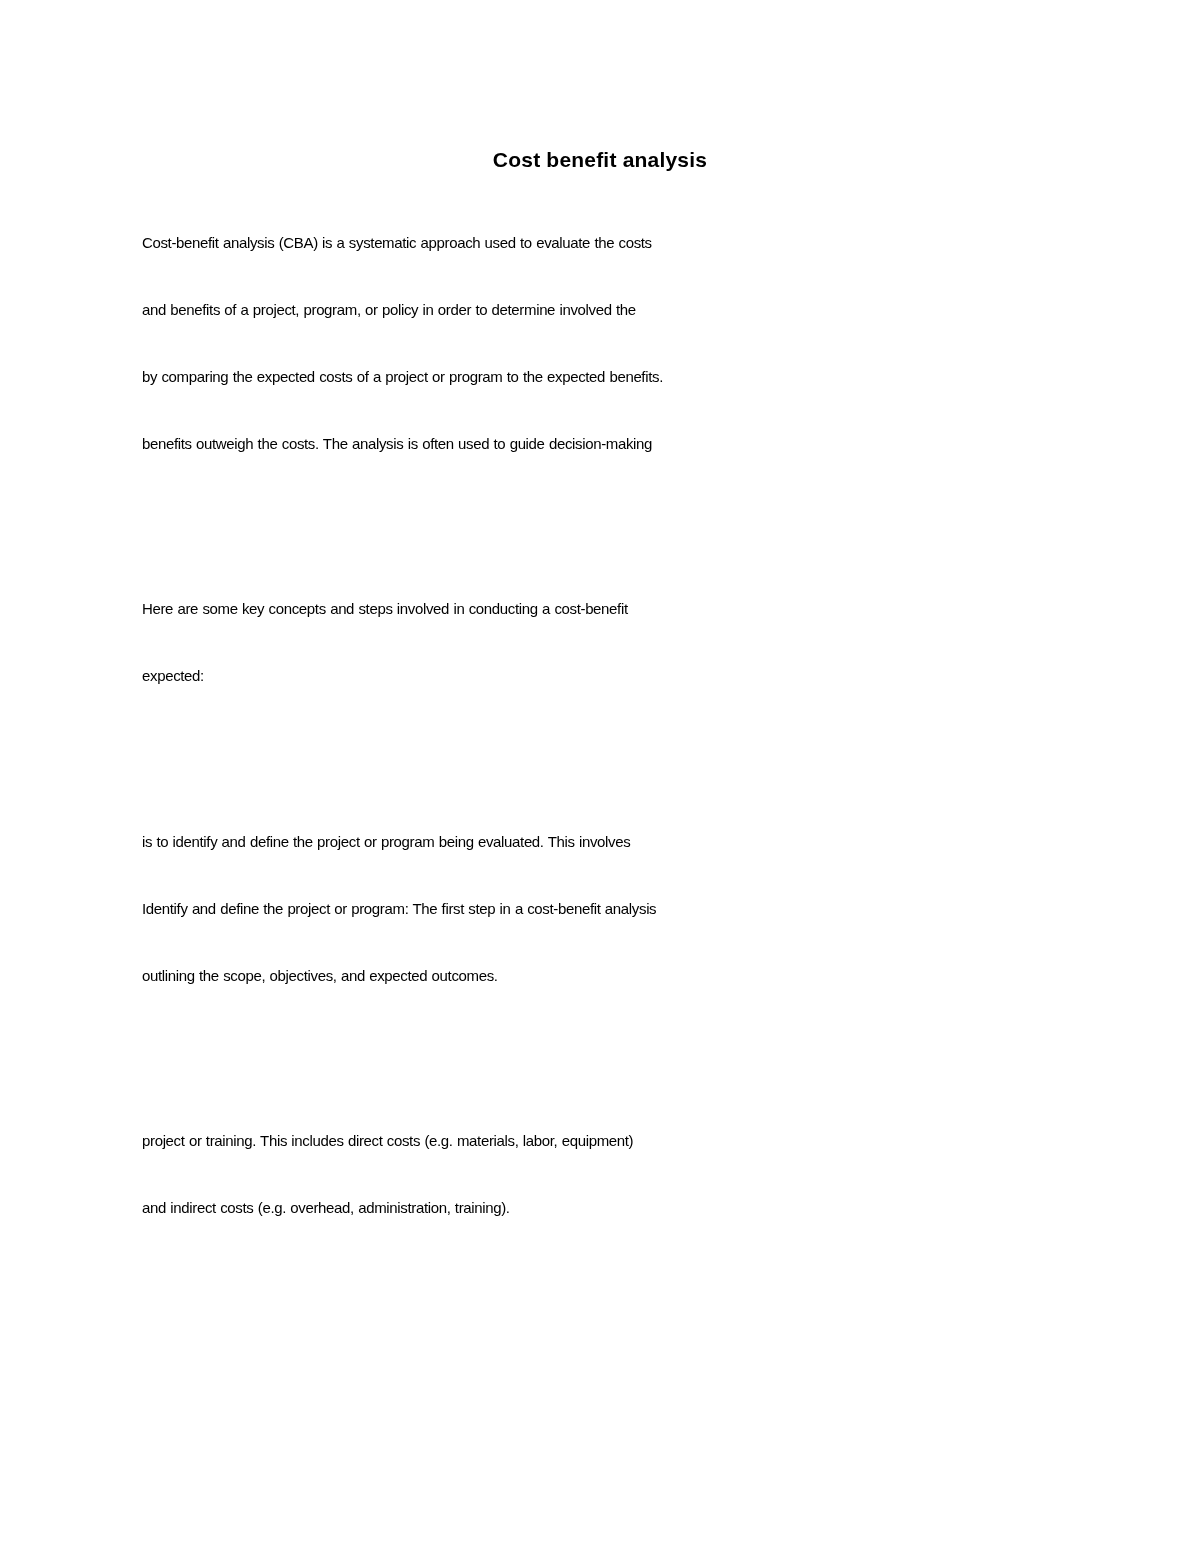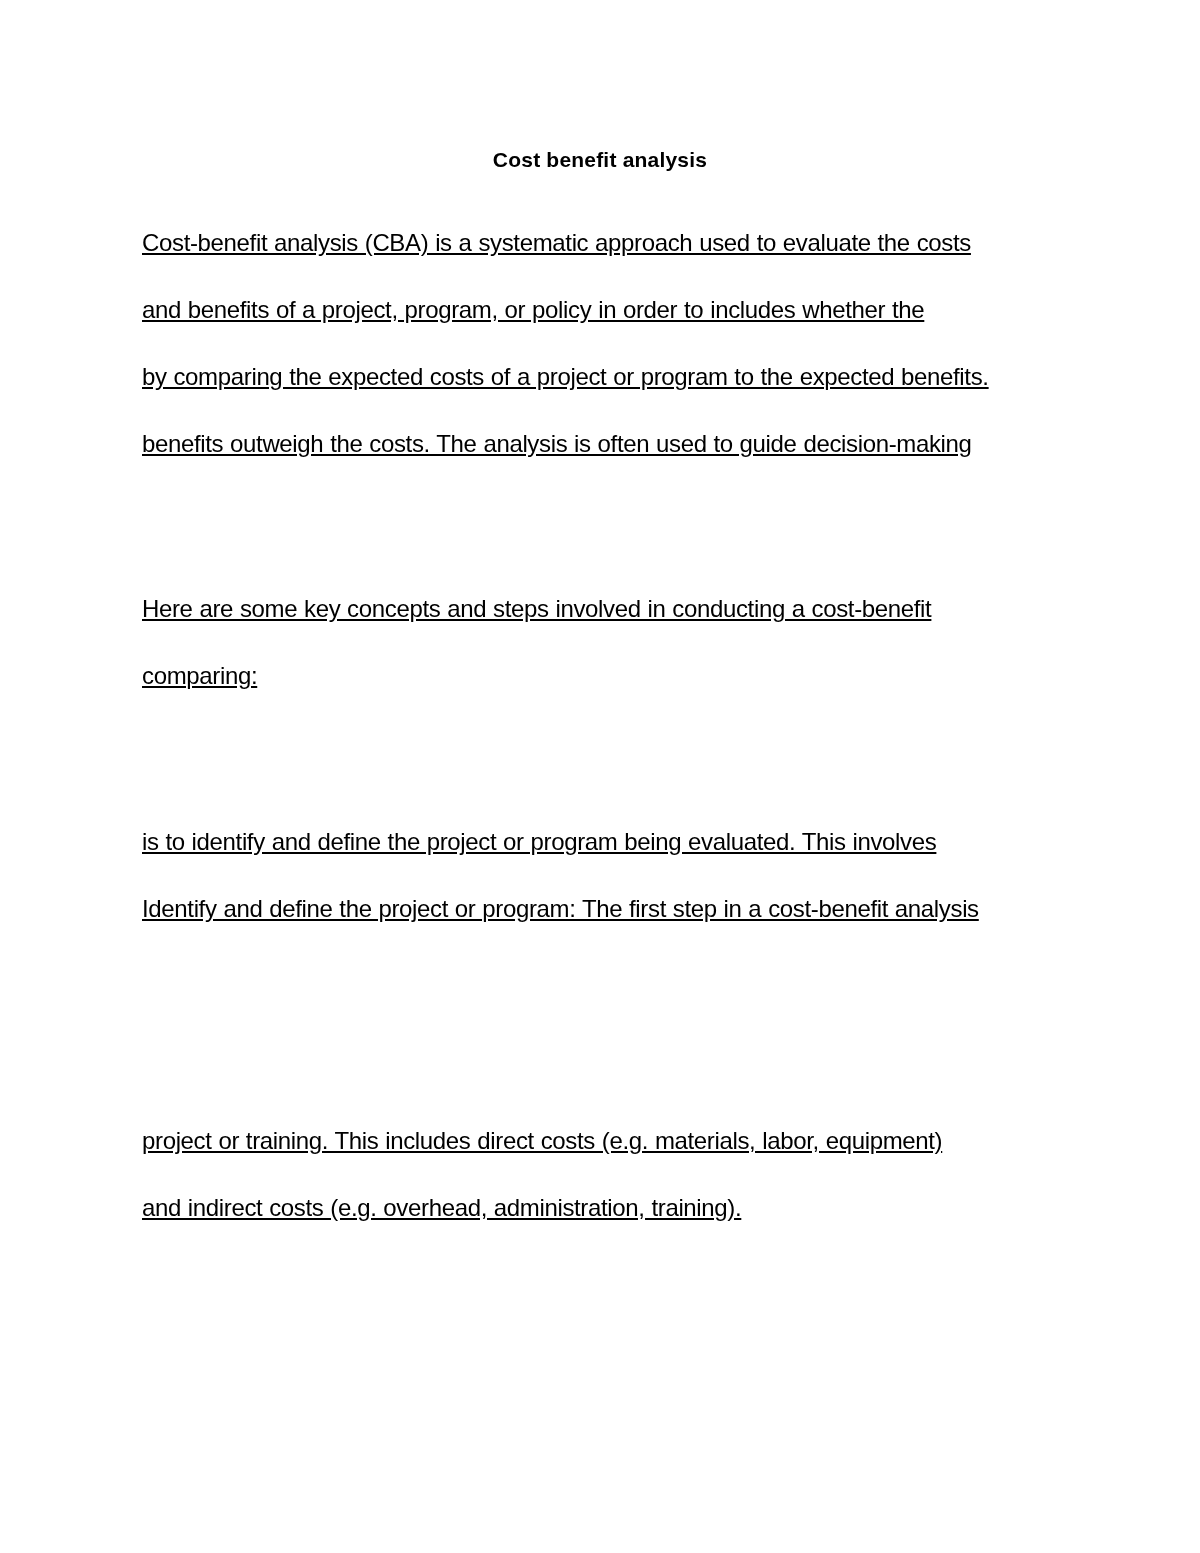--- a/index.html
+++ b/index.html
@@ -31,55 +31,55 @@
       text-align: center;
       font-weight: bold;
       font-size: 21px;
       line-height: 32px;
       letter-spacing: 0.2px;
     }
     .para {
       position: absolute;
       left: 142px;
       width: 940px;
-      font-size: 24px;
+      font-size: 15px;
       letter-spacing: -0.35px;
       word-spacing: 0.5px;
-      text-decoration: underline;
     }
     .line {
       height: 67px;
       line-height: 32px;
       white-space: nowrap;
     }
     #p1 { top: 227px; }
     #p2 { top: 593px; }
     #p3 { top: 826px; }
     #p4 { top: 1125px; }
   </style>
 </head>
 <body>
 
 <div class="page">
   <div class="title">Cost benefit analysis</div>
 
   <div class="para" id="p1">
     <div class="line">Cost-benefit analysis (CBA) is a systematic approach used to evaluate the costs</div>
-    <div class="line">and benefits of a project, program, or policy in order to includes whether the</div>
+    <div class="line">and benefits of a project, program, or policy in order to determine involved the</div>
     <div class="line">by comparing the expected costs of a project or program to the expected benefits.</div>
     <div class="line">benefits outweigh the costs. The analysis is often used to guide decision-making</div>
   </div>
 
   <div class="para" id="p2">
     <div class="line">Here are some key concepts and steps involved in conducting a cost-benefit</div>
-    <div class="line">comparing:</div>
+    <div class="line">expected:</div>
   </div>
 
   <div class="para" id="p3">
     <div class="line">is to identify and define the project or program being evaluated. This involves</div>
     <div class="line">Identify and define the project or program: The first step in a cost-benefit analysis</div>
+    <div class="line">outlining the scope, objectives, and expected outcomes.</div>
   </div>
 
   <div class="para" id="p4">
     <div class="line">project or training. This includes direct costs (e.g. materials, labor, equipment)</div>
     <div class="line">and indirect costs (e.g. overhead, administration, training).</div>
   </div>
 </div>
 
 </body></html>

